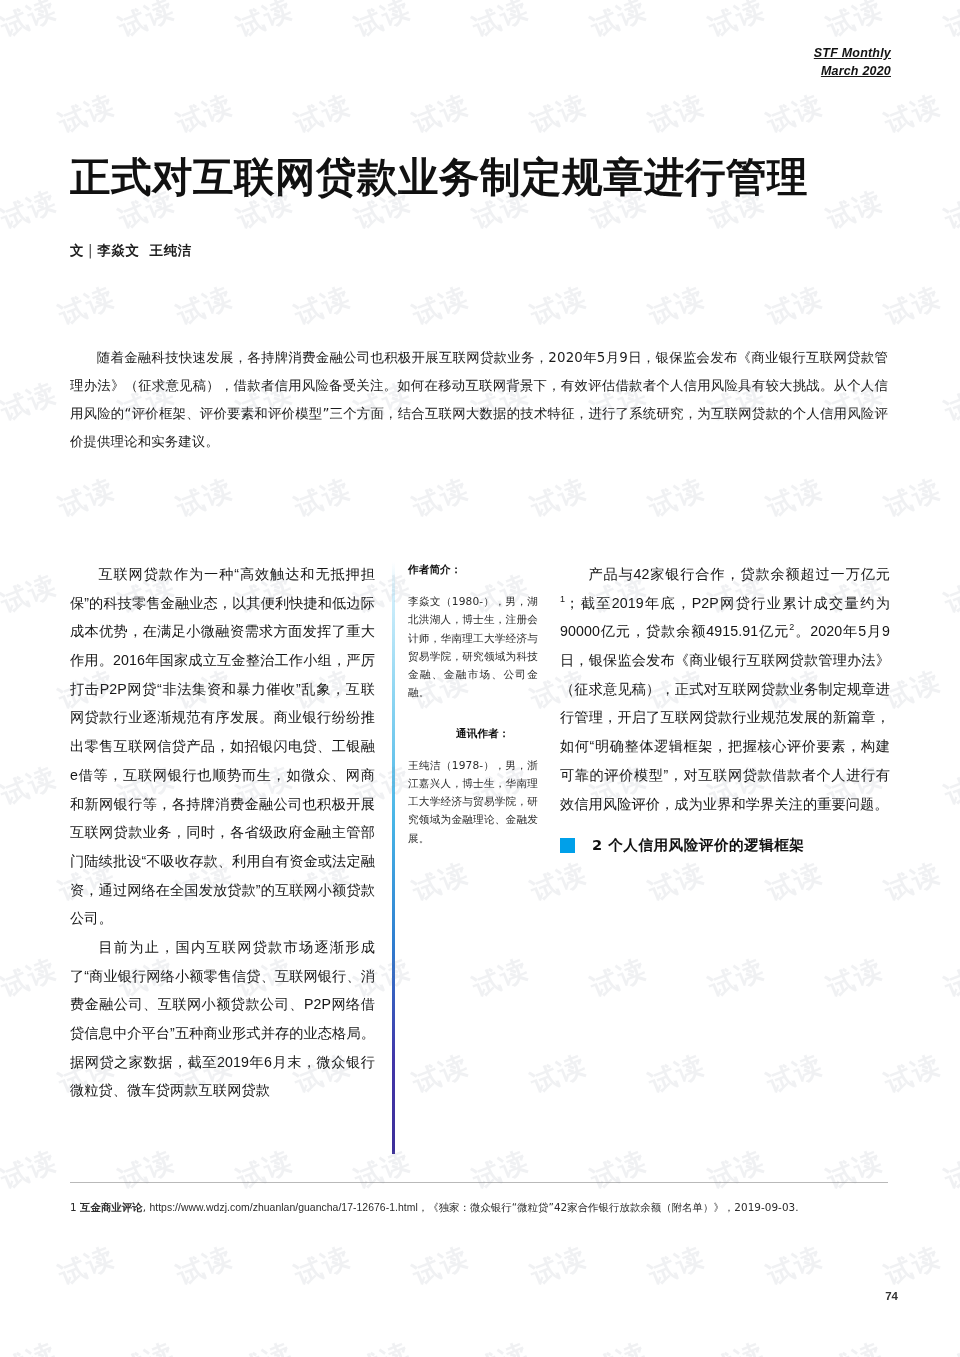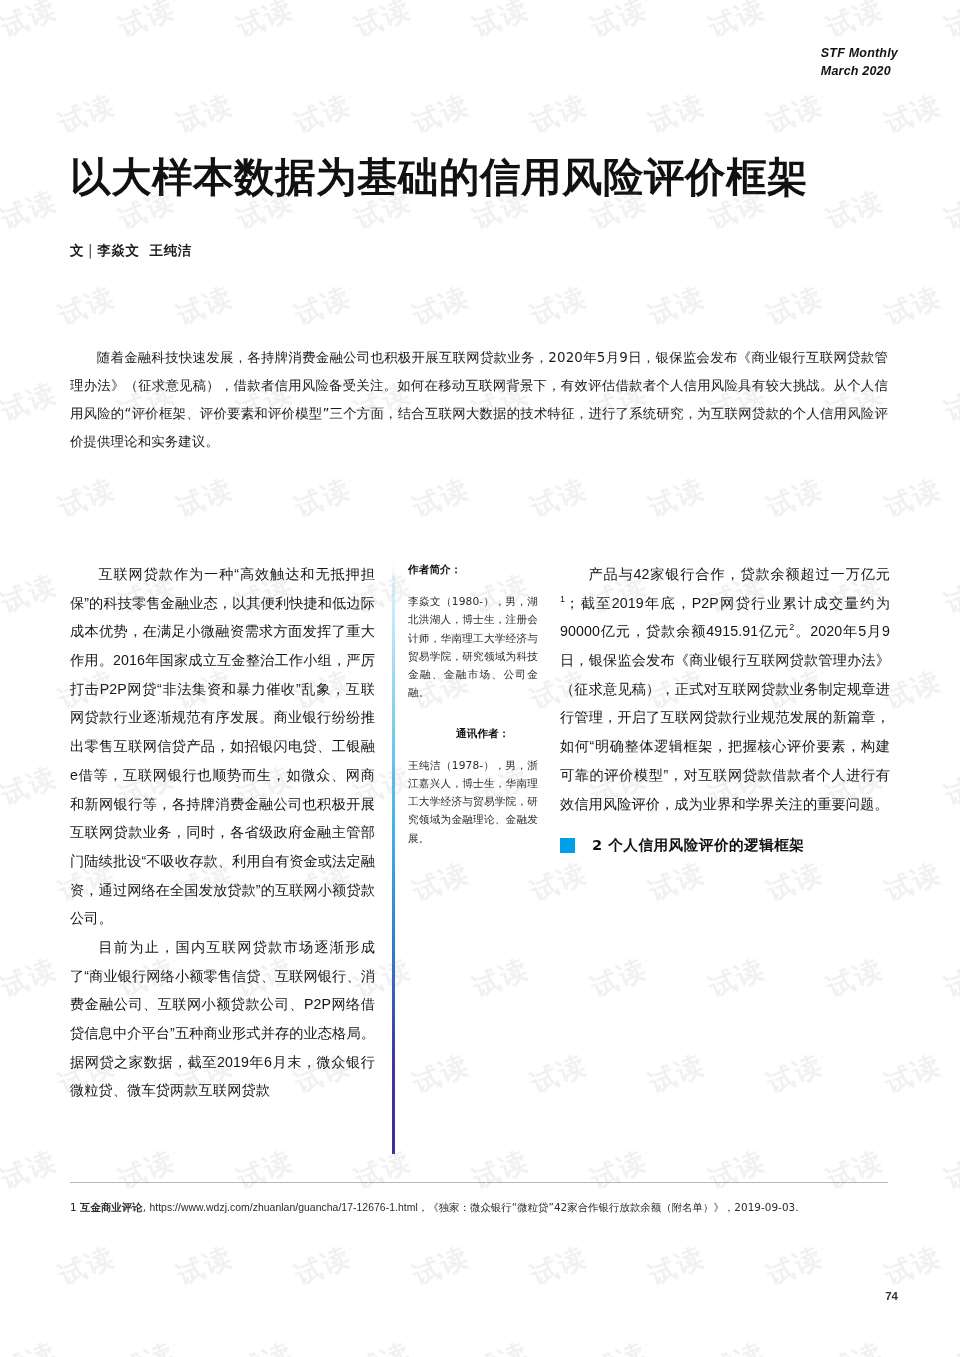--- a/index.html
+++ b/index.html
@@ -39,22 +39,24 @@
   .page {
     position: absolute;
     inset: 0;
     z-index: 2;
   }
 
   
   .runhead {
     position: absolute;
     top: 44px;
-    right: 62px;
+    right: 69px;
+    text-align: right;
     line-height: 1.45;
+    text-decoration: underline;
   }
   .runhead .rh-line {
     font-family: "Liberation Sans", sans-serif;
     font-style: italic;
     font-weight: 700;
     font-size: 12.5px;
     color: #111;
     letter-spacing: 0.2px;
   }
 
@@ -372,21 +374,21 @@
   </div>
 
 <div class="page">
 
   <div class="runhead">
     <div class="rh-line">STF Monthly</div>
     <div class="rh-line">March 2020</div>
   </div>
 
   <div class="title-block">
-    <h1 class="doc-title">以大样本数据为基础的信用风险评价框架</h1>
+    <h1 class="doc-title">正式对互联网贷款业务制定规章进行管理</h1>
     <div class="byline">
       <span>文</span><span class="sep">|</span><span>李焱文</span><span class="nm2">王纯洁</span>
     </div>
   </div>
 
   <div class="abstract">
     <div class="abs-body">随着金融科技快速发展，各持牌消费金融公司也积极开展互联网贷款业务，2020年5月9日，银保监会发布《商业银行互联网贷款管理办法》（征求意见稿），借款者信用风险备受关注。如何在移动互联网背景下，有效评估借款者个人信用风险具有较大挑战。从个人信用风险的“评价框架、评价要素和评价模型”三个方面，结合互联网大数据的技术特征，进行了系统研究，为互联网贷款的个人信用风险评价提供理论和实务建议。</div>
   </div>
 
   <div class="body-area">

